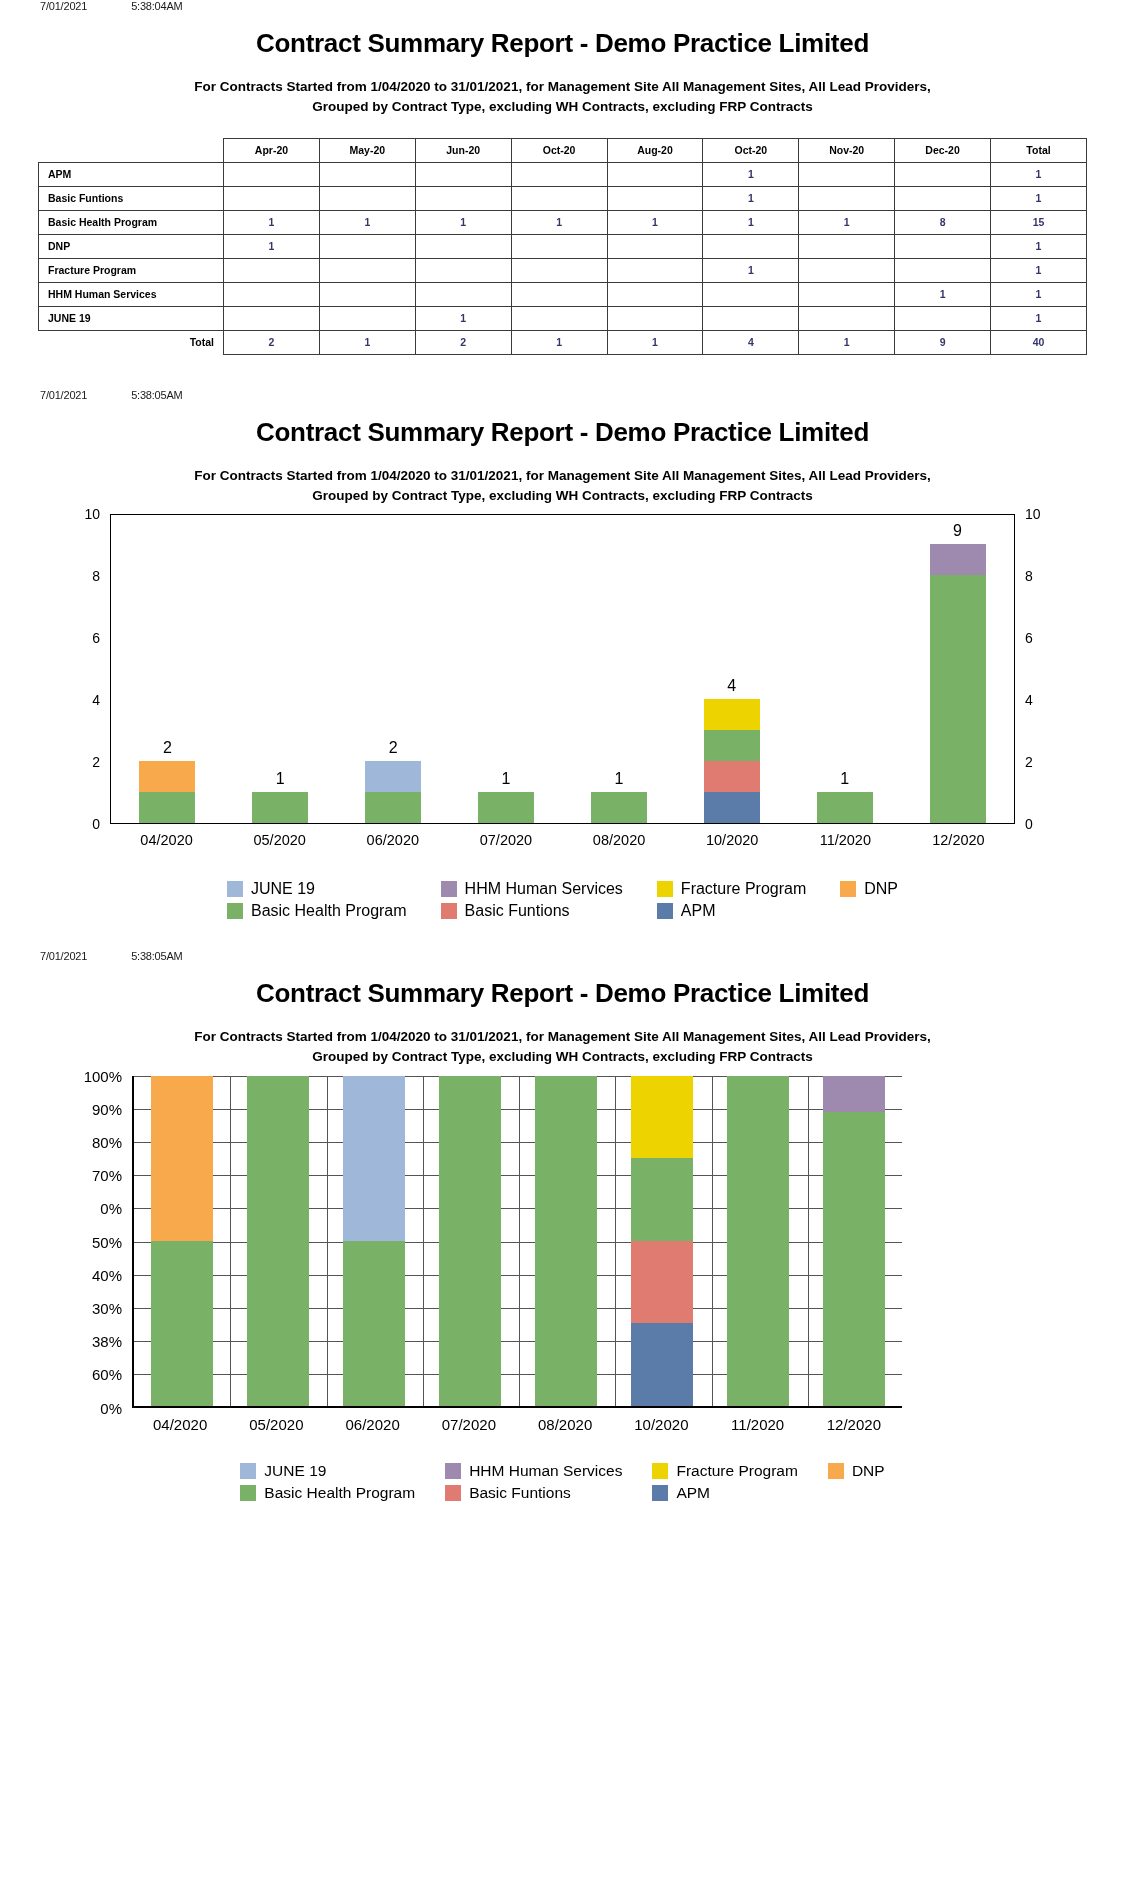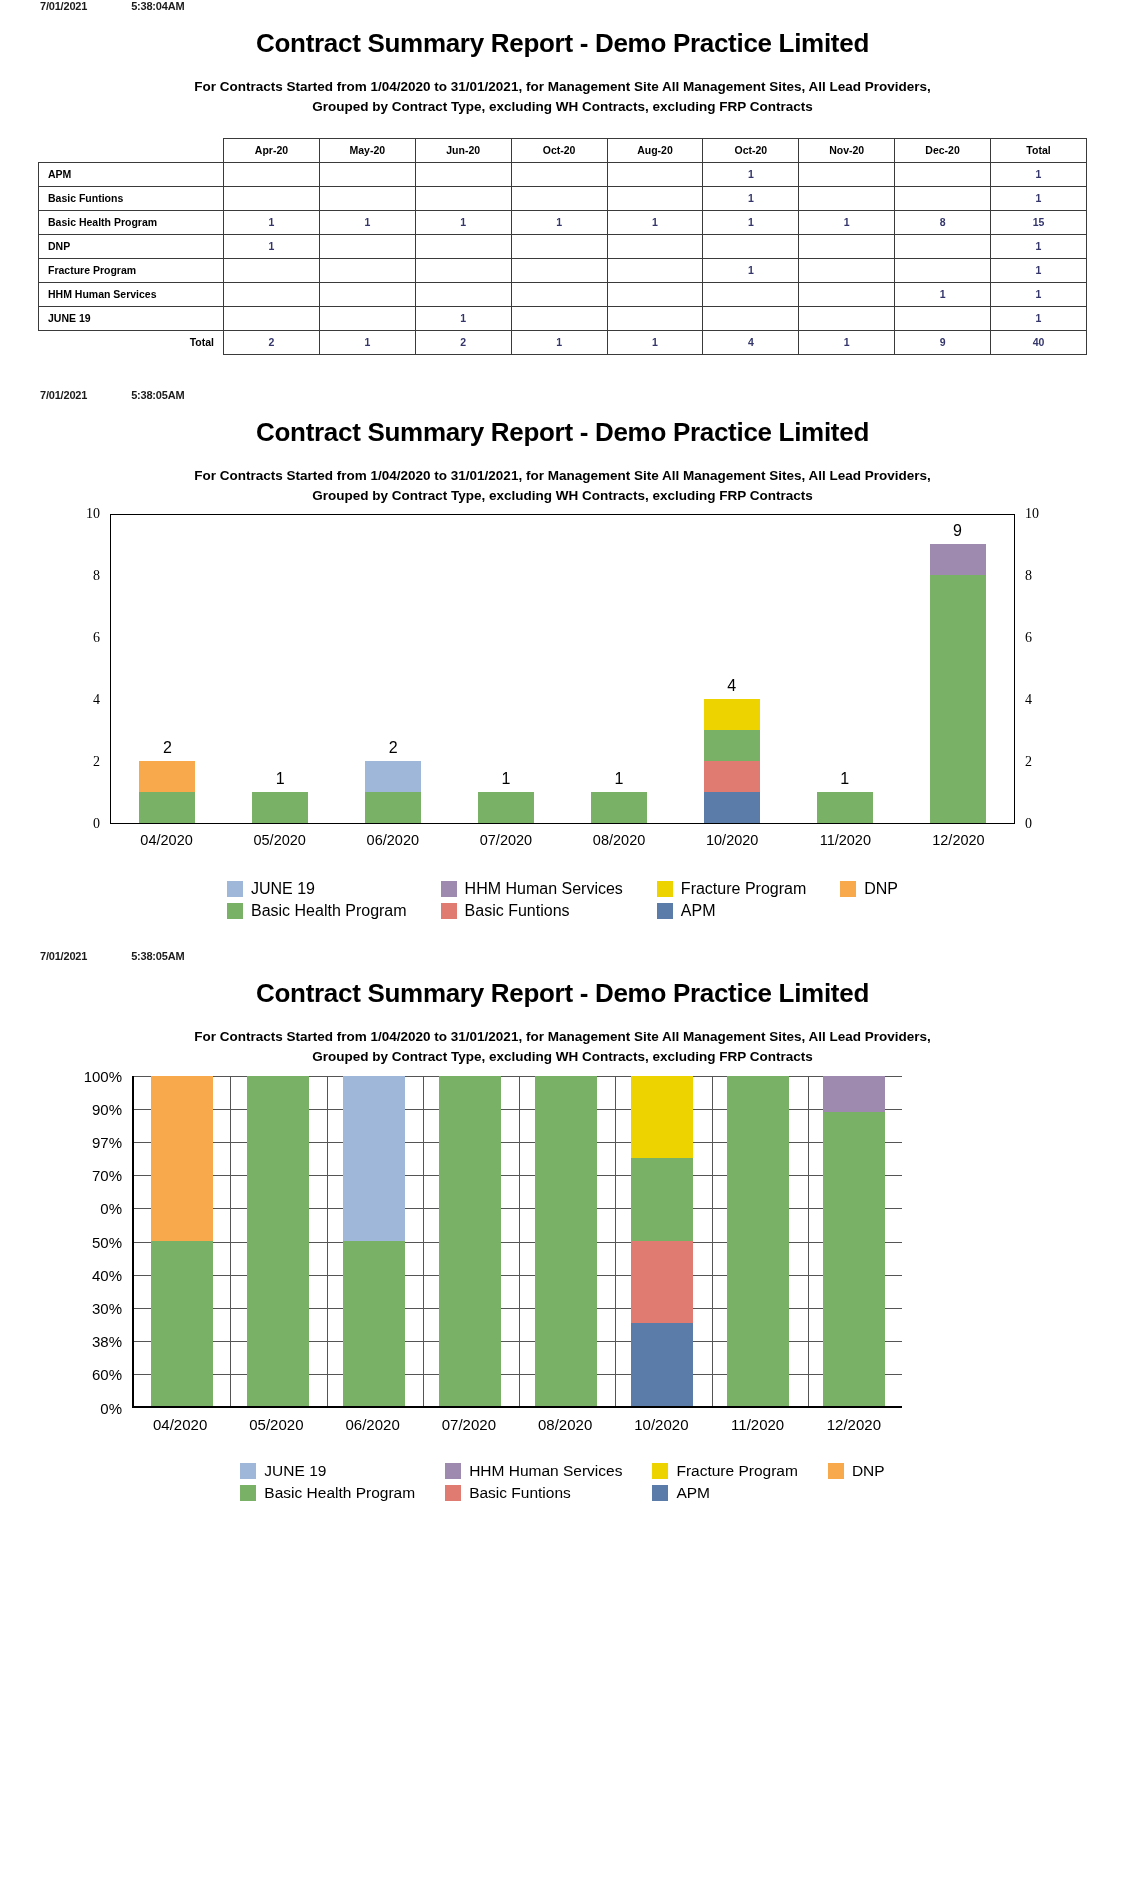--- a/index.html
+++ b/index.html
@@ -12,21 +12,21 @@
     color: #000000;
     overflow: hidden;
   }
 
   .page { position: relative; width: 1125px; }
 
   .stamp {
     display: flex;
     gap: 44px;
     font-size: 11px;
-    font-weight: 700;
+    font-weight: 400;
     color: #1a1a1a;
     padding-left: 40px;
     letter-spacing: -0.2px;
   }
 
   .rpt-title {
     text-align: center;
     font-size: 26px;
     font-weight: 700;
     letter-spacing: -0.3px;
@@ -84,21 +84,20 @@
     left: 72px; right: 72px; top: 8px; bottom: 42px;
     border: 1.5px solid #000;
     background: #fff;
   }
   #countChart .ytick {
     position: absolute;
     font-size: 14px;
     width: 62px;
     text-align: right;
     transform: translateY(-50%);
-    font-family: Liberation Serif, serif;
   }
   #countChart .ytick.right { text-align: left; }
   #countChart .bars {
     position: absolute;
     left: 0; right: 0; bottom: 0; top: 0;
     display: flex;
     align-items: flex-end;
   }
   #countChart .bcol {
     flex: 1 1 0;
@@ -543,21 +542,21 @@
         <span>12/2020</span>
       </div>
   <div class="ytick" style="top: 340px;">0%</div>
       <div class="ytick" style="top: 306.8px;">60%</div>
       <div class="ytick" style="top: 273.6px;">38%</div>
       <div class="ytick" style="top: 240.4px;">30%</div>
       <div class="ytick" style="top: 207.2px;">40%</div>
       <div class="ytick" style="top: 174px;">50%</div>
       <div class="ytick" style="top: 140.8px;">0%</div>
       <div class="ytick" style="top: 107.6px;">70%</div>
-      <div class="ytick" style="top: 74.4px;">97%</div>
+      <div class="ytick" style="top: 74.4px;">80%</div>
       <div class="ytick" style="top: 41.2px;">90%</div>
       <div class="ytick" style="top: 8px;">100%</div>
     </div>
 
   <div class="legend legend-pct">
       <div class="li">
         <span class="sw" style="background: rgb(159, 184, 218);"></span>
         <span>JUNE 19</span>
       </div>
       <div class="li">

